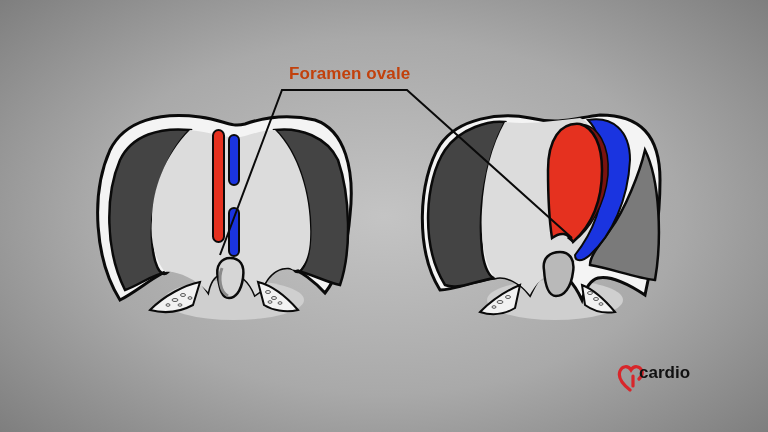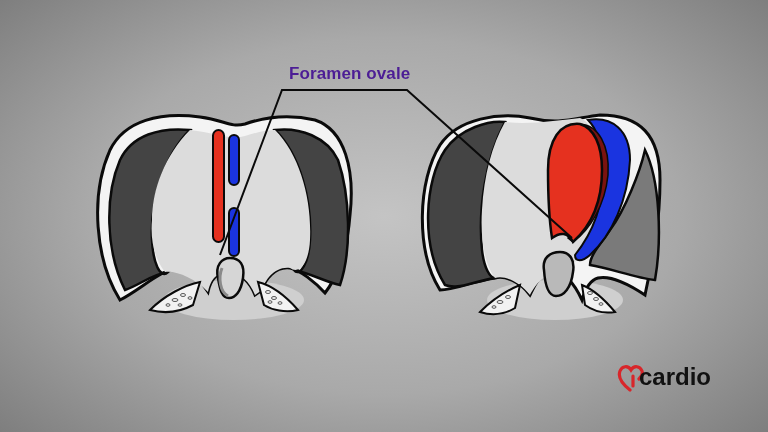--- a/index.html
+++ b/index.html
@@ -1,22 +1,22 @@
 <!DOCTYPE html>
 <html><head>
 <meta charset="utf-8">
 <style>
   html,body{margin:0;padding:0;}
   body{width:768px;height:432px;overflow:hidden;position:relative;
     background: radial-gradient(ellipse 70% 75% at 50% 50%, #c4c4c4 0%, #a9a9a9 55%, #7c7c7c 100%);
     font-family:"Liberation Sans", sans-serif;}
   .stage{position:absolute;left:0;top:0;width:768px;height:432px;}
-  .label{position:absolute;left:289px;top:64px;font-weight:bold;font-size:17px;color:#4c1d95;letter-spacing:0.1px;}
+  .label{position:absolute;left:289px;top:64px;font-weight:bold;font-size:17px;color:#c2410c;letter-spacing:0.1px;}
   .logo{position:absolute;left:616px;top:362px;width:110px;height:34px;}
-  .logo-text{position:absolute;left:639px;top:363px;font-size:24px;font-weight:bold;color:#111;}
+  .logo-text{position:absolute;left:639px;top:363px;font-size:17px;font-weight:bold;color:#111;}
 </style>
 </head>
 <body>
 
 <svg class="stage" viewBox="0 0 768 432" xmlns="http://www.w3.org/2000/svg">
 
   <g>
 
     <ellipse cx="234" cy="300" rx="70" ry="20" fill="#cfcfcf"></ellipse>
 

